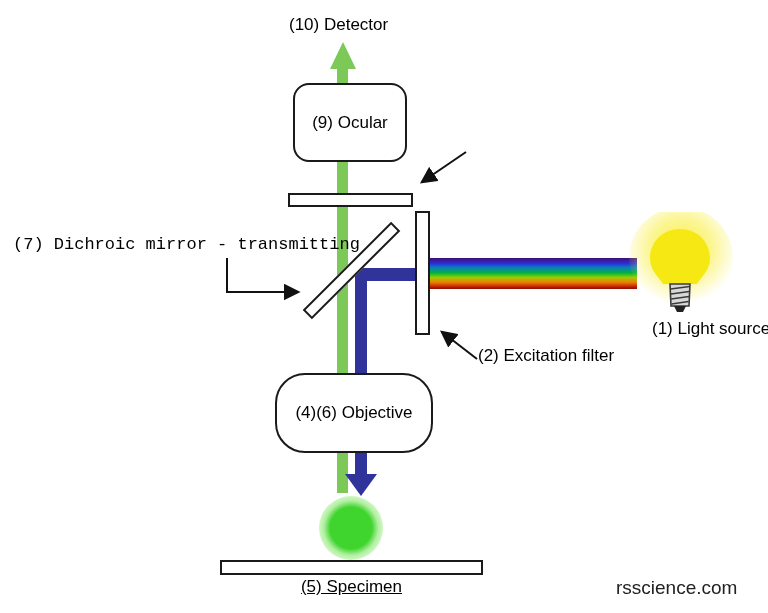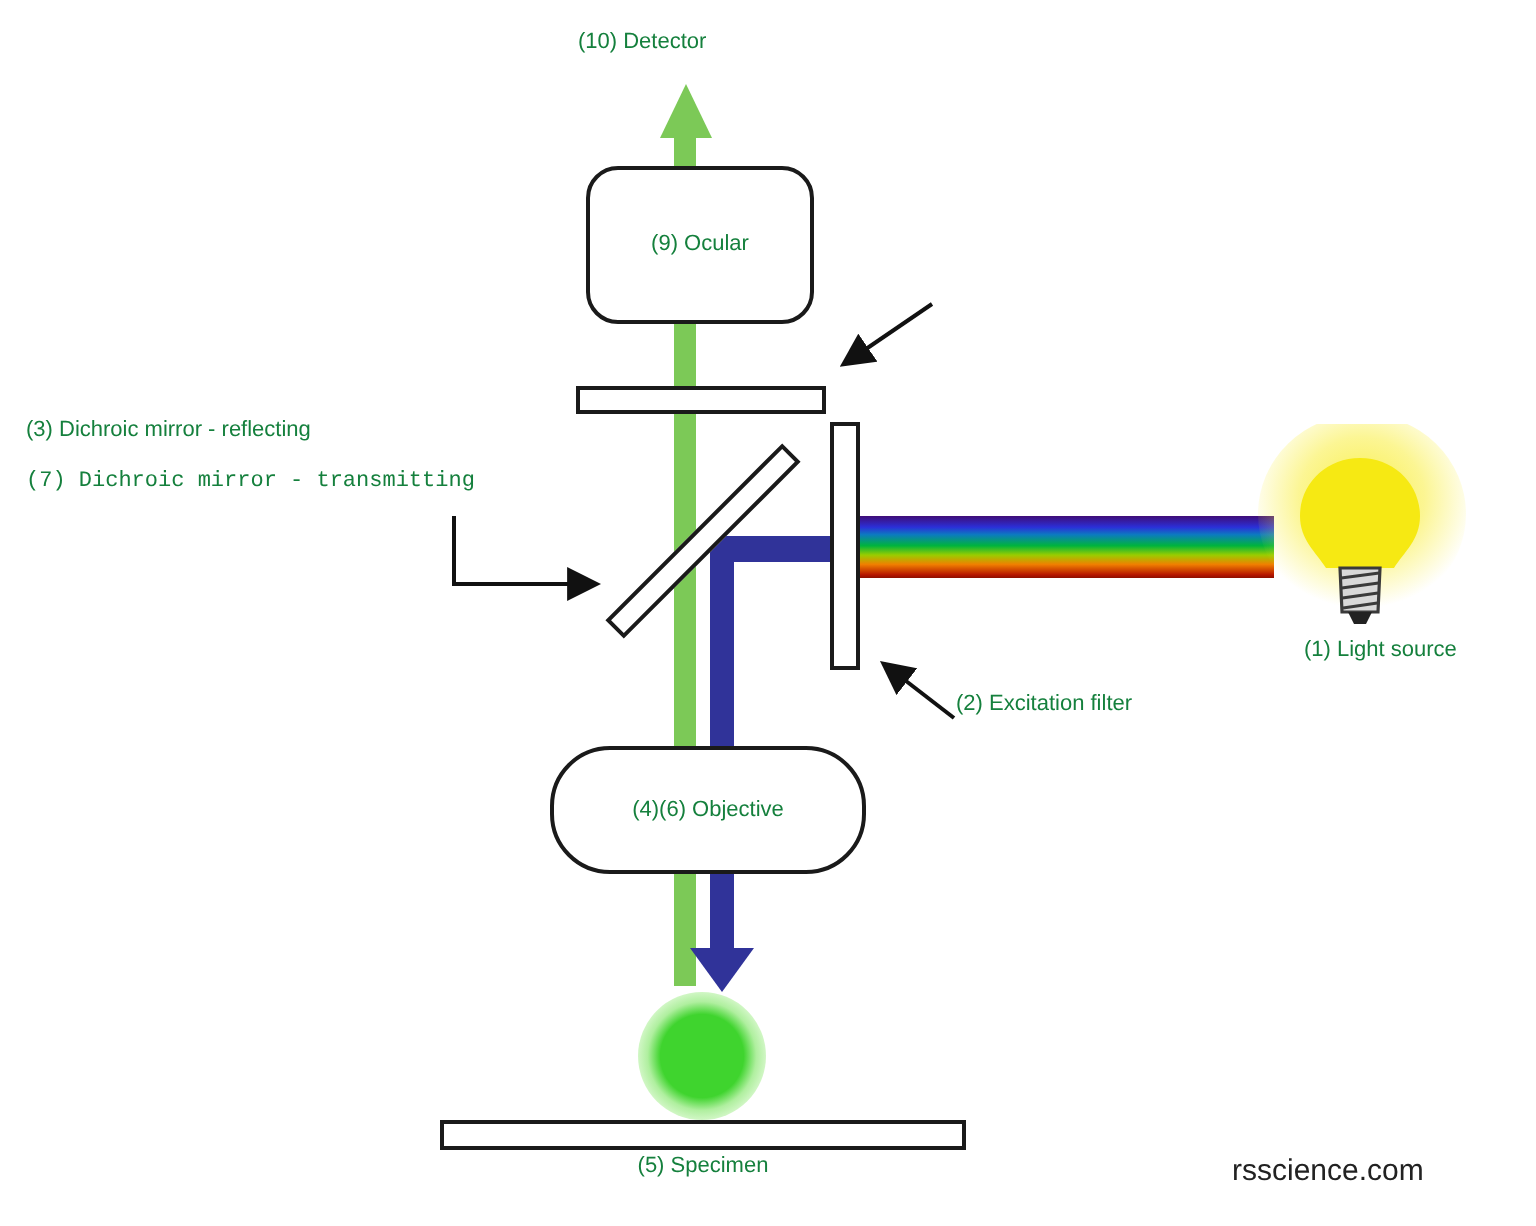--- a/index.html
+++ b/index.html
@@ -1,47 +1,47 @@
 <!DOCTYPE html>
 <html><head>
 <meta charset="utf-8">
 <style>
   html,body{margin:0;padding:0;background:#fff;}
   #stage{
     position:relative;width:768px;height:613px;background:#ffffff;
     font-family:"Liberation Sans",sans-serif;color:#111;overflow:hidden;
   }
-  .lbl{position:absolute;font-size:11px;line-height:1.15;white-space:nowrap;color:#15803d;}
+  .lbl{position:absolute;font-size:17px;line-height:1.15;white-space:nowrap;color:#000000;}
   .comp{position:absolute;background:#fff;border:2px solid #1a1a1a;box-sizing:border-box;}
   .rounded{border-radius:16px;display:flex;align-items:center;justify-content:center;}
   
   .beam-green{position:absolute;left:337px;top:56px;width:11px;height:437px;background:#7cc957;}
   .green-head{position:absolute;left:330px;top:42px;width:0;height:0;
     border-left:13px solid transparent;border-right:13px solid transparent;
     border-bottom:27px solid #7cc957;}
   .beam-blue-v{position:absolute;left:355px;top:268px;width:12px;height:210px;background:#303399;}
   .beam-blue-h{position:absolute;left:355px;top:268px;width:60px;height:13px;background:#303399;}
   .blue-head{position:absolute;left:345px;top:474px;width:0;height:0;
     border-left:16px solid transparent;border-right:16px solid transparent;
     border-top:22px solid #303399;}
   .rainbow{position:absolute;left:430px;top:258px;width:207px;height:31px;
     background:linear-gradient(to bottom,#3f0d77 0%,#2b2fd8 18%,#0c7ac0 30%,#00b43c 48%,#9acd00 63%,#f08000 78%,#b51500 95%,#8c1000 100%);}
   
   .ocular{left:293px;top:83px;width:114px;height:79px;}
   .emission{left:288px;top:193px;width:125px;height:14px;}
   .mirror{left:289px;top:264px;width:125px;height:13px;transform:rotate(-45deg);transform-origin:center;}
   .excitation{left:415px;top:211px;width:15px;height:124px;}
-  .objective{left:275px;top:373px;width:158px;height:64px;border-radius:30px;}
+  .objective{left:275px;top:373px;width:158px;height:80px;border-radius:30px;}
   .slide{left:220px;top:560px;width:263px;height:15px;}
   .dot{position:absolute;left:319px;top:496px;width:64px;height:64px;border-radius:50%;
     background:radial-gradient(circle,#3fd42e 0%,#3fd42e 46%,rgba(110,226,80,0.55) 60%,rgba(150,240,110,0.22) 78%,rgba(170,245,130,0) 96%);}
   .overlay{position:absolute;left:0;top:0;pointer-events:none;}
   .bulbsvg{position:absolute;left:628px;top:212px;}
-  .specimen-lbl{left:220px;top:577px;width:263px;text-align:center;}
-  .watermark{left:616px;top:577px;font-size:15px;color:#222;}
+  .specimen-lbl{left:220px;top:577px;width:263px;text-align:center;text-decoration:underline;}
+  .watermark{left:616px;top:577px;font-size:19px;color:#222;}
 </style>
 </head>
 <body>
 
 <div id="stage">
 
   <div class="green-head"></div>
   <div class="beam-green"></div>
   <div class="beam-blue-v"></div>
   <div class="beam-blue-h"></div>
@@ -90,20 +90,19 @@
       </marker>
     </defs>
     <g stroke="#111" stroke-width="2" fill="none">
       <line x1="466" y1="152" x2="422" y2="182" marker-end="url(#ah)"></line>
       <polyline points="227,258 227,292 298,292" marker-end="url(#ah)"></polyline>
       <line x1="477" y1="359" x2="442" y2="332" marker-end="url(#ah)"></line>
     </g>
   </svg>
 
   <div class="lbl" style="left:289px;top:15px;">(10) Detector</div>
-  <div class="lbl" style="left:13px;top:209px;">(3) Dichroic mirror - reflecting</div>
   <div class="lbl" style="left:13px;top:235px;font-family:Liberation Mono, monospace;">(7) Dichroic mirror - transmitting</div>
   <div class="lbl" style="left:478px;top:346px;">(2) Excitation filter</div>
   <div class="lbl" style="left:624px;top:319px;margin-left:28px;">(1) Light source</div>
   <div class="lbl specimen-lbl">(5) Specimen</div>
   <div class="lbl watermark">rsscience.com</div>
 
 </div>
 
 </body></html>

